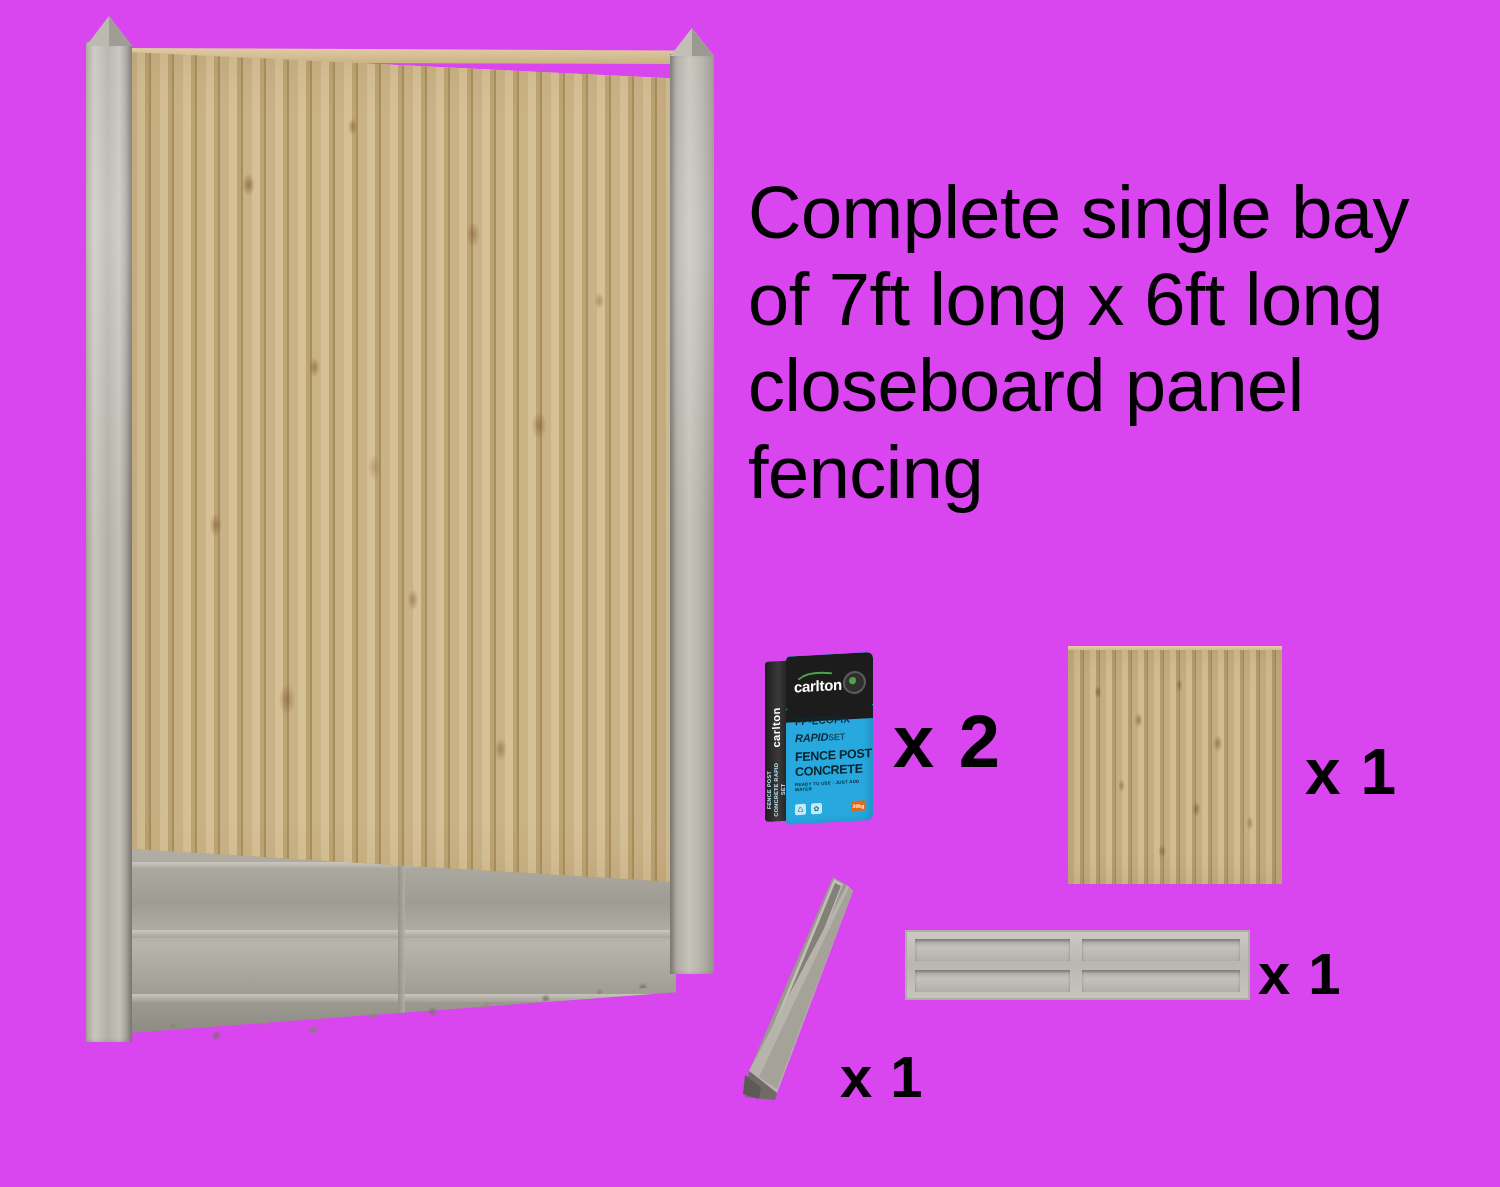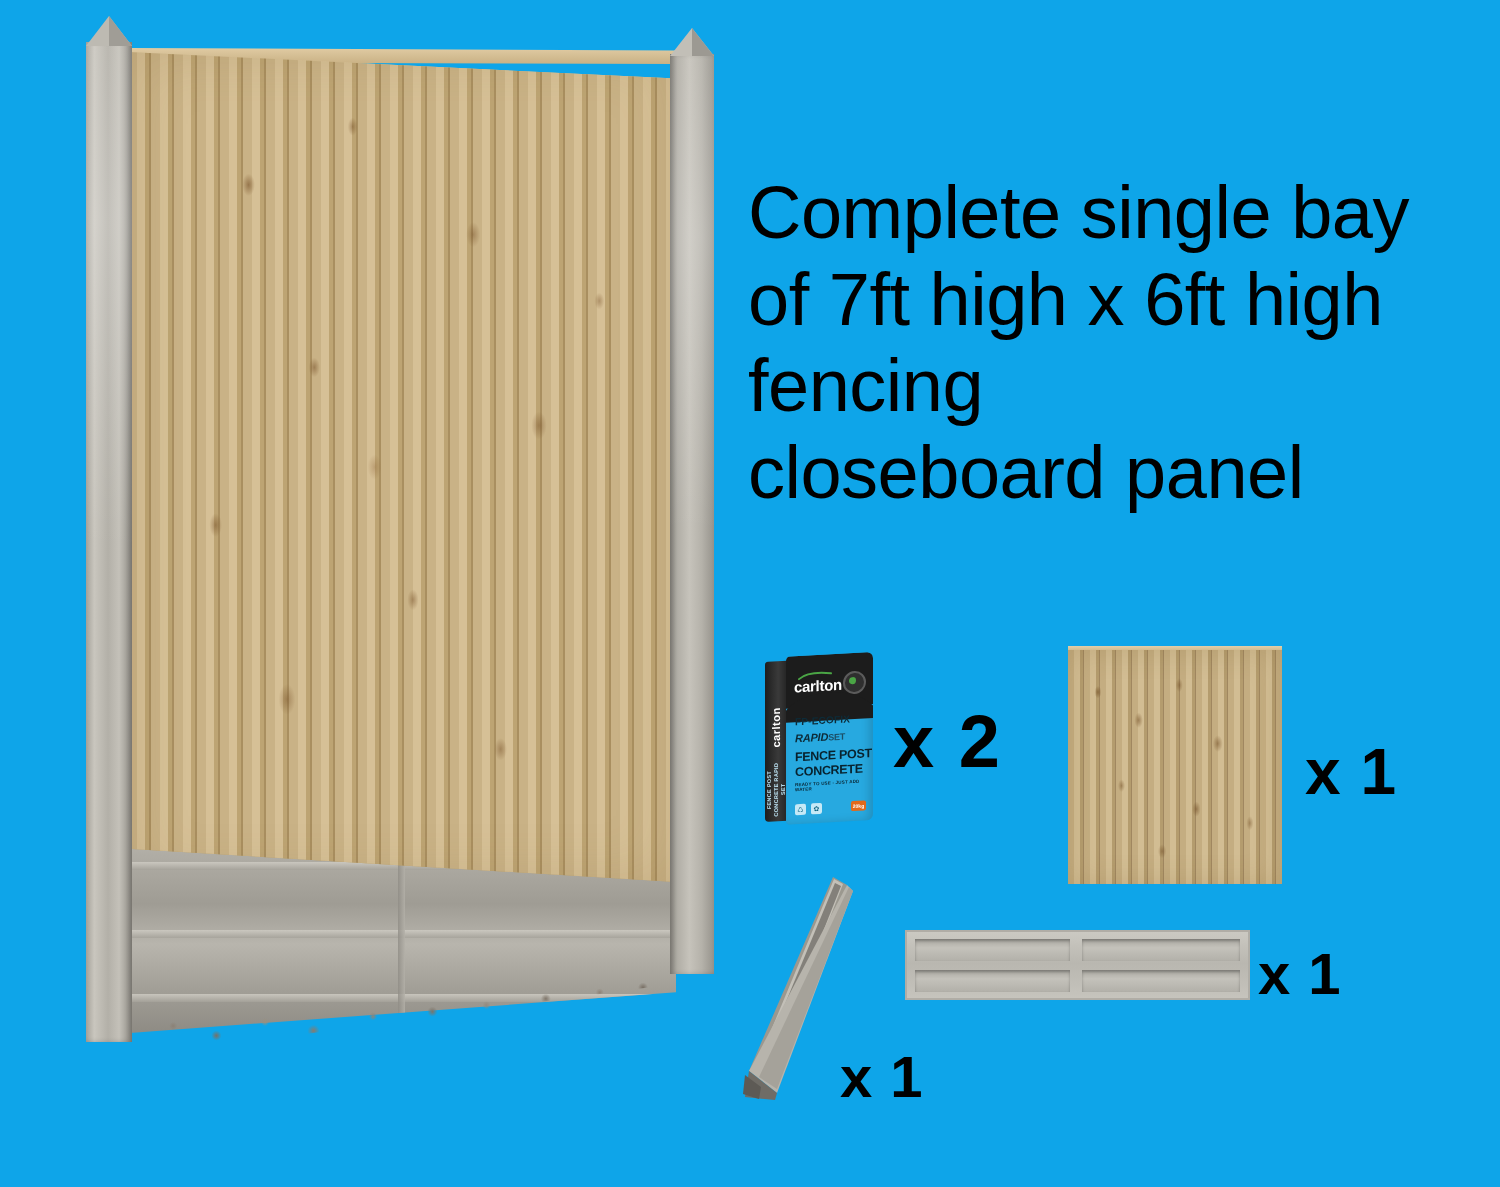--- a/index.html
+++ b/index.html
@@ -3,21 +3,21 @@
 <meta charset="utf-8">
 <style>
   html,body{margin:0;padding:0;}
   body{
     width:1500px;height:1187px;
     background:#ffffff;
     font-family:"Liberation Sans", sans-serif;
     overflow:hidden;
     position:relative;
   }
-  .stage{position:absolute;inset:0;background:#0ea5e9;}
+  .stage{position:absolute;inset:0;background:#d946ef;}
 
   
   .hero{position:absolute;left:60px;top:8px;width:680px;height:1090px;}
 
   
   .post{
     position:absolute;
     background:
       linear-gradient(105deg, rgba(255,255,255,.35) 0%, rgba(255,255,255,0) 22%),
       linear-gradient(90deg,#b9b6ae 0%,#cdcac2 14%,#a9a69e 42%,#bcb9b1 70%,#908d86 100%);
@@ -290,23 +290,23 @@
     <div class="cap-left"></div>
     <div class="cap-left-shade"></div>
 
     <div class="post post-right"></div>
     <div class="cap-right"></div>
     <div class="cap-right-shade"></div>
   </div>
 
   <div class="headline">
     <div>Complete single bay</div>
-    <div>of 7ft high x 6ft high</div>
+    <div>of 7ft long x 6ft long</div>
+    <div>closeboard panel</div>
     <div>fencing</div>
-    <div>closeboard panel</div>
   </div>
 
   <div class="bag">
     <div class="bag-side">
       <div class="bag-side-txt">carlton</div>
       <div class="bag-side-txt2">FENCE POST CONCRETE RAPID SET</div>
     </div>
     <div class="bag-front">
       <div class="bag-top"></div>
       <svg class="bag-swoosh" viewBox="0 0 34 9">

